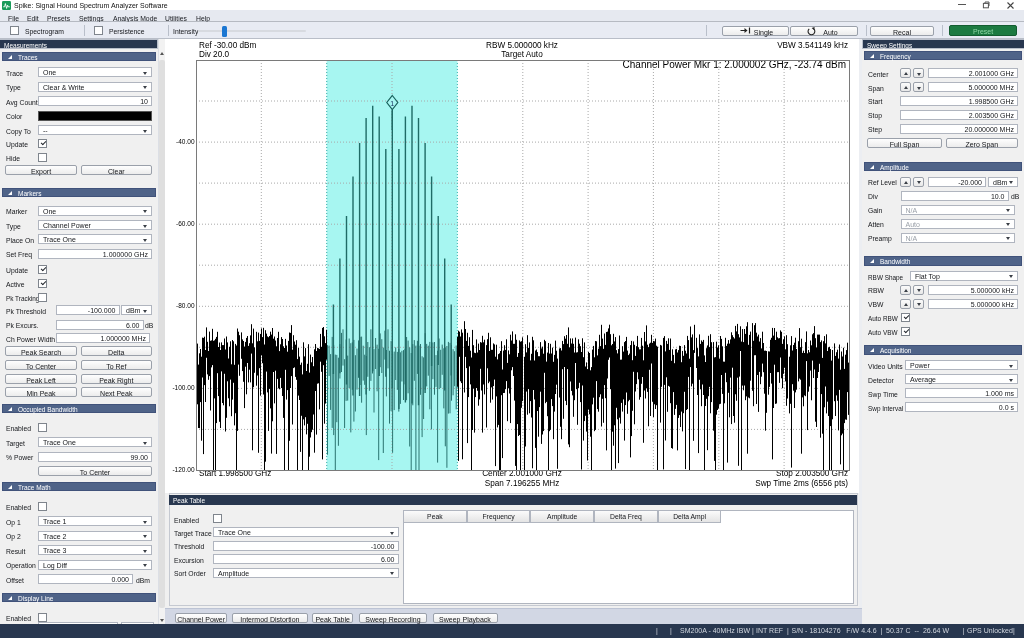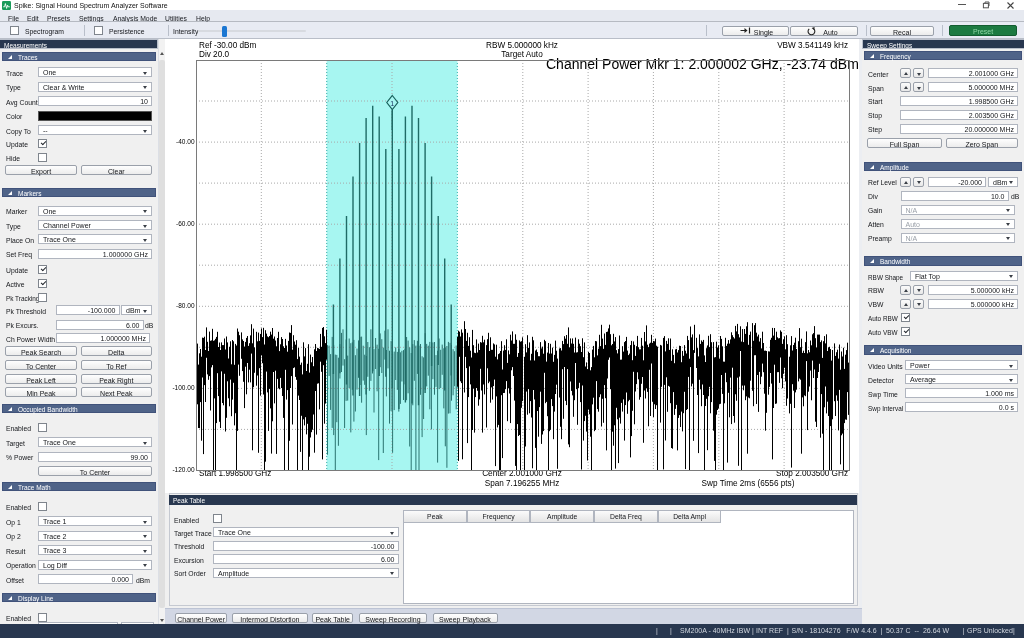--- a/index.html
+++ b/index.html
@@ -240,31 +240,31 @@
 <div class="a inp" style="left:905px;top:388px;width:113px;height:10px">1.000 ms</div>
 <div class="a lbl sm" style="left:868px;top:404px">Swp Interval</div>
 <div class="a inp" style="left:905px;top:402px;width:113px;height:10px">0.0 s</div>
 <div class="a" style="left:165px;top:38.5px;width:694px;height:454.5px;background:#fff"></div>
 <div class="a" style="left:859px;top:38.5px;width:3px;height:585.5px;background:#eceef2"></div>
 <div class="a ct" style="left:199px;top:41px">Ref -30.00 dBm</div>
 <div class="a ct" style="left:199px;top:50.1px">Div 20.0</div>
 <div class="a ct" style="left:422px;top:41px;width:200px;text-align:center">RBW 5.000000 kHz</div>
 <div class="a ct" style="left:422px;top:50.1px;width:200px;text-align:center">Target Auto</div>
 <div class="a ct" style="left:648px;top:41px;width:200px;text-align:right">VBW 3.541149 kHz</div>
-<div class="a" style="left:546px;top:60.3px;width:300px;text-align:right;font-size:14px;color:#000;line-height:9.5px;white-space:nowrap">Channel Power Mkr 1: 2.000002 GHz, -23.74 dBm</div>
+<div class="a" style="left:546px;top:60.3px;width:300px;text-align:right;font-size:10px;color:#000;line-height:9.5px;white-space:nowrap">Channel Power Mkr 1: 2.000002 GHz, -23.74 dBm</div>
 <div class="a" style="left:154px;top:137.6px;width:40.5px;text-align:right;font-size:6.5px;color:#000;line-height:8px">-40.00</div>
 <div class="a" style="left:154px;top:219.7px;width:40.5px;text-align:right;font-size:6.5px;color:#000;line-height:8px">-60.00</div>
 <div class="a" style="left:154px;top:301.8px;width:40.5px;text-align:right;font-size:6.5px;color:#000;line-height:8px">-80.00</div>
 <div class="a" style="left:154px;top:383.9px;width:40.5px;text-align:right;font-size:6.5px;color:#000;line-height:8px">-100.00</div>
 <div class="a" style="left:154px;top:466.0px;width:40.5px;text-align:right;font-size:6.5px;color:#000;line-height:8px">-120.00</div>
 <div class="a ct" style="left:199px;top:469.4px">Start 1.998500 GHz</div>
 <div class="a ct" style="left:422px;top:469.4px;width:200px;text-align:center">Center 2.001000 GHz</div>
 <div class="a ct" style="left:422px;top:478.6px;width:200px;text-align:center">Span 7.196255 MHz</div>
 <div class="a ct" style="left:648px;top:469.4px;width:200px;text-align:right">Stop 2.003500 GHz</div>
-<div class="a ct" style="left:648px;top:478.6px;width:200px;text-align:center">Swp Time 2ms (6556 pts)</div>
+<div class="a ct" style="left:648px;top:478.6px;width:200px;text-align:right">Swp Time 2ms (6556 pts)</div>
 <svg class="a" style="left:196px;top:59.5px" width="654" height="411" viewBox="0 0 654 411">
     <rect x="130.7" y="0.5" width="130.7" height="410" fill="#a7f6f1"></rect>
     <path d="M65.3 0V411M130.7 0V411M196.0 0V411M261.4 0V411M326.8 0V411M392.1 0V411M457.4 0V411M522.8 0V411M588.1 0V411M0 41.0H654M0 82.1H654M0 123.1H654M0 164.2H654M0 205.2H654M0 246.3H654M0 287.3H654M0 328.4H654M0 369.4H654" stroke="#a8a8a8" stroke-width="1" stroke-dasharray="1 2" fill="none"></path>
     <path d="M130.7 0V411M261.4 0V411" stroke="#3fc3bc" stroke-width="1" stroke-dasharray="1 2" fill="none"></path>
     <path d="M0.5 285.8V333.7M1.5 283.6V344.3M2.5 304.6V368.0M3.5 293.3V368.2M4.5 289.0V342.1M5.5 296.7V380.7M6.5 277.6V317.5M7.5 277.9V394.1M8.5 276.7V325.1M9.5 290.0V342.0M10.5 267.4V297.8M11.5 281.8V314.4M12.5 291.0V319.8M13.5 271.6V316.1M14.5 280.8V350.5M15.5 280.4V307.4M16.5 268.8V305.1M17.5 280.8V410.5M18.5 280.3V338.4M19.5 278.8V410.3M20.5 276.9V363.1M21.5 271.8V313.2M22.5 287.0V336.1M23.5 282.5V361.8M24.5 290.0V368.0M25.5 282.4V311.4M26.5 285.1V343.0M27.5 285.1V345.3M28.5 278.5V313.8M29.5 289.5V371.5M30.5 276.5V357.8M31.5 282.4V321.3M32.5 298.5V338.3M33.5 286.8V346.3M34.5 281.3V319.6M35.5 304.3V356.2M36.5 280.0V339.6M37.5 281.3V322.8M38.5 304.8V365.4M39.5 283.9V353.2M40.5 285.5V410.5M41.5 268.5V370.9M42.5 271.7V304.6M43.5 275.2V315.8M45.5 272.4V298.8M46.5 279.4V311.1M47.5 281.0V321.8M48.5 286.6V348.1M49.5 281.9V306.7M50.5 277.9V334.3M51.5 276.0V303.0M52.5 285.9V322.4M53.5 283.2V309.7M54.5 275.4V322.4M55.5 264.2V293.6M56.5 283.3V390.3M57.5 268.6V327.2M58.5 287.3V312.8M60.5 271.8V325.7M61.5 281.3V315.5M62.5 272.6V392.8M63.5 280.9V308.2M64.5 274.0V335.7M65.5 268.4V295.4M66.5 277.1V303.2M67.5 267.8V334.5M68.5 284.5V410.5M69.5 270.2V401.7M70.5 273.6V311.6M71.5 276.4V332.4M72.5 277.2V370.9M73.5 276.0V328.9M74.5 271.7V348.4M75.5 274.6V393.6M76.5 268.0V361.3M77.5 278.7V312.0M78.5 276.5V343.4M79.5 280.5V310.7M80.5 286.3V393.9M81.5 278.0V318.9M82.5 271.8V328.3M83.5 291.1V329.3M84.5 284.3V317.9M85.5 277.1V328.0M86.5 279.0V336.0M87.5 286.3V357.9M88.5 288.0V410.5M89.5 278.9V309.8M90.5 285.5V339.6M91.5 291.7V330.1M92.5 280.9V410.5M93.5 272.5V380.8M94.5 272.9V328.0M95.5 265.1V316.1M96.5 289.7V364.5M97.5 275.2V308.1M98.5 281.5V307.4M99.5 284.7V316.9M100.5 280.2V319.8M101.5 299.1V410.5M102.5 287.9V335.6M103.5 296.6V340.0M104.5 304.8V391.9M105.5 302.6V355.8M106.5 314.4V410.5M107.5 282.3V359.4M108.5 296.4V365.4M109.5 288.1V357.2M110.5 311.0V374.4M111.5 303.8V363.8M112.5 284.2V410.5M113.5 312.6V396.7M114.5 294.6V377.5M115.5 302.3V372.2M116.5 297.0V369.7M117.5 306.2V354.5M118.5 289.3V392.7M119.5 284.0V331.0M120.5 291.0V374.6M121.5 287.9V323.7M122.5 288.3V323.3M123.5 288.9V349.4M124.5 273.9V301.7M125.5 286.8V311.8M126.5 267.9V399.4M127.5 267.0V305.2M128.5 276.3V363.7M129.5 283.1V343.6M130.5 269.8V299.7M261.5 276.9V326.8M262.5 270.7V400.9M263.5 271.7V296.8M264.5 276.5V321.3M265.5 269.4V323.1M266.5 272.7V399.3M268.5 261.2V332.5M269.5 269.0V296.9M270.5 280.9V308.1M271.5 272.8V383.1M272.5 285.9V337.1M273.5 277.2V306.4M274.5 290.7V324.4M275.5 297.5V410.5M276.5 269.9V370.0M277.5 285.2V328.7M278.5 292.7V372.6M279.5 293.1V337.1M280.5 279.4V328.0M281.5 292.5V330.8M282.5 283.6V345.7M283.5 290.0V339.4M284.5 282.1V308.8M285.5 282.6V330.5M286.5 275.8V372.6M287.5 282.3V324.5M288.5 279.7V334.4M290.5 285.1V367.5M291.5 279.2V308.3M292.5 272.8V323.2M293.5 291.0V321.6M294.5 277.3V342.7M295.5 289.8V327.4M296.5 289.8V339.6M297.5 283.4V326.1M298.5 284.4V319.6M299.5 296.7V406.1M300.5 284.7V336.4M301.5 299.4V367.4M302.5 294.1V364.9M303.5 293.3V410.5M304.5 291.0V410.5M305.5 281.2V335.2M306.5 309.5V398.1M307.5 290.6V333.0M308.5 285.2V332.9M309.5 289.9V329.2M310.5 279.3V321.1M311.5 302.9V361.2M312.5 290.4V328.0M313.5 294.3V333.5M314.5 274.7V363.1M315.5 280.5V310.3M316.5 271.4V307.1M317.5 283.8V316.0M318.5 283.8V340.6M319.5 274.3V405.9M320.5 279.8V410.5M321.5 296.9V364.1M322.5 293.0V376.0M323.5 280.4V375.0M324.5 281.7V410.5M325.5 281.2V347.8M326.5 277.3V341.1M328.5 296.8V410.5M329.5 284.2V386.5M330.5 292.4V331.6M331.5 275.2V354.7M332.5 287.9V329.1M333.5 282.4V353.3M334.5 300.4V341.1M335.5 293.8V357.5M336.5 276.8V408.3M337.5 280.3V330.0M338.5 300.5V339.5M339.5 290.5V387.9M340.5 289.5V410.5M341.5 292.1V351.0M342.5 296.2V376.7M343.5 296.2V347.1M344.5 282.1V331.7M345.5 288.4V383.9M346.5 286.6V374.5M347.5 293.7V371.1M348.5 279.8V312.8M349.5 281.2V343.2M350.5 301.6V341.9M351.5 292.6V356.2M352.5 283.0V410.5M353.5 293.6V371.2M354.5 283.8V369.8M355.5 293.5V339.1M356.5 287.6V346.1M357.5 301.8V379.2M358.5 294.9V351.6M359.5 280.6V334.0M360.5 290.7V324.7M361.5 298.6V408.8M363.5 288.4V337.5M364.5 288.1V366.8M365.5 290.5V379.2M366.5 280.9V309.2M367.5 284.1V358.8M368.5 276.2V307.0M369.5 278.7V340.9M370.5 275.0V345.1M371.5 283.8V309.1M372.5 267.4V384.4M373.5 287.3V387.2M374.5 278.4V321.5M375.5 283.5V330.9M376.5 278.4V335.4M377.5 283.8V356.8M378.5 292.5V340.2M379.5 277.6V303.0M380.5 292.5V329.2M381.5 292.2V364.8M382.5 279.3V328.2M383.5 283.7V322.8M384.5 286.2V342.1M385.5 292.0V409.5M386.5 278.3V325.5M387.5 297.2V380.6M388.5 282.4V361.1M389.5 306.5V355.8M390.5 302.4V371.6M391.5 309.1V400.5M392.5 291.9V349.6M393.5 293.0V354.3M394.5 310.3V376.7M395.5 307.1V410.5M396.5 289.6V344.4M397.5 285.9V337.7M398.5 297.3V371.2M399.5 281.0V369.9M400.5 281.3V321.1M401.5 295.4V349.1M402.5 288.7V351.7M403.5 274.8V337.2M404.5 286.1V334.3M405.5 264.8V366.5M406.5 278.6V338.8M407.5 288.8V362.8M408.5 273.5V325.1M409.5 284.9V338.2M410.5 272.0V390.4M411.5 271.6V318.5M412.5 268.4V299.8M413.5 264.7V297.5M414.5 274.2V329.2M415.5 285.3V410.5M416.5 284.0V371.7M417.5 273.8V385.7M418.5 281.4V365.3M419.5 277.1V408.6M420.5 290.1V347.8M421.5 293.4V359.3M422.5 289.1V403.1M423.5 275.5V357.7M424.5 299.7V363.6M425.5 299.6V342.9M426.5 286.2V351.6M427.5 291.6V339.4M428.5 282.1V380.6M429.5 281.0V345.1M430.5 276.9V332.5M431.5 290.6V353.8M432.5 295.1V341.3M433.5 293.6V339.9M434.5 285.1V397.4M435.5 280.9V376.1M436.5 300.2V350.8M437.5 281.4V311.8M438.5 284.8V364.3M439.5 295.9V331.5M440.5 286.2V324.1M441.5 275.9V312.3M442.5 287.2V319.3M443.5 289.4V339.7M444.5 289.3V337.1M445.5 277.9V323.8M446.5 285.7V317.0M447.5 300.3V382.8M448.5 272.0V330.5M449.5 281.4V338.5M450.5 265.4V328.1M451.5 284.7V331.9M452.5 287.1V366.3M453.5 283.6V309.8M454.5 282.7V356.0M455.5 274.8V303.5M456.5 282.9V341.8M457.5 280.9V357.0M458.5 281.3V344.3M459.5 278.6V349.0M460.5 285.7V345.2M461.5 286.7V410.5M464.5 284.9V362.6M465.5 285.5V326.8M467.5 277.9V409.4M468.5 276.1V324.9M469.5 291.4V380.5M470.5 280.9V317.3M471.5 283.9V351.8M472.5 278.3V325.9M473.5 289.9V326.7M474.5 278.5V343.2M475.5 300.8V388.0M476.5 289.3V388.7M477.5 294.9V332.1M478.5 303.2V354.9M479.5 289.4V348.9M480.5 288.9V344.9M481.5 292.5V390.4M482.5 290.1V357.9M483.5 285.7V355.1M484.5 286.0V367.0M485.5 302.2V351.6M486.5 290.9V371.4M487.5 295.8V353.2M488.5 285.1V331.8M489.5 290.7V409.1M490.5 293.5V350.0M491.5 275.9V349.1M492.5 280.1V316.9M493.5 298.7V410.5M494.5 266.5V307.1M495.5 277.4V326.4M496.5 274.4V323.7M497.5 290.1V380.8M498.5 264.8V292.9M500.5 277.8V308.0M501.5 288.1V335.0M502.5 296.4V393.1M503.5 274.4V319.8M504.5 283.9V329.3M505.5 280.4V346.2M506.5 281.8V324.5M507.5 279.9V335.0M508.5 295.4V410.5M509.5 302.0V346.0M510.5 288.2V338.8M511.5 285.4V390.2M512.5 275.8V336.2M513.5 287.1V326.9M514.5 274.2V353.3M515.5 282.2V342.1M517.5 282.1V370.7M518.5 297.4V400.9M519.5 297.1V410.5M520.5 281.7V354.7M521.5 287.5V350.0M522.5 285.3V348.5M523.5 298.6V344.3M524.5 276.0V343.8M525.5 278.9V315.0M526.5 286.3V333.9M527.5 301.6V410.5M528.5 301.7V343.3M529.5 277.8V312.8M530.5 285.9V322.2M531.5 283.7V402.6M532.5 280.1V332.8M533.5 283.6V357.3M534.5 279.4V317.6M535.5 272.3V364.1M536.5 275.2V307.7M537.5 277.2V356.0M538.5 278.5V362.7M539.5 265.9V334.3M540.5 271.4V340.8M541.5 263.9V317.7M542.5 274.2V405.8M543.5 277.4V316.6M544.5 266.3V291.0M545.5 281.6V410.5M546.5 269.1V325.6M547.5 282.1V330.3M548.5 269.0V325.5M549.5 273.9V340.2M550.5 266.3V336.4M551.5 262.2V393.7M552.5 284.8V337.5M553.5 274.9V338.3M554.5 271.6V320.7M556.5 263.1V330.8M557.5 280.8V346.2M558.5 265.2V295.3M559.5 263.1V295.2M560.5 272.7V344.0M561.5 276.5V315.0M562.5 274.6V351.9M563.5 281.5V311.9M564.5 278.1V324.2M565.5 288.4V316.7M566.5 271.7V303.6M567.5 283.0V312.2M568.5 290.7V333.7M569.5 290.6V370.7M570.5 291.0V352.8M572.5 291.3V334.7M573.5 291.5V326.9M574.5 279.8V313.0M575.5 277.8V323.6M576.5 267.9V399.4M577.5 275.6V348.0M578.5 268.0V304.7M579.5 280.0V343.9M580.5 271.7V343.5M581.5 277.3V312.2M582.5 278.4V312.1M583.5 278.1V322.9M584.5 270.4V297.5M585.5 271.8V318.3M586.5 283.9V328.2M587.5 279.3V313.8M588.5 276.4V307.8M589.5 289.3V321.4M590.5 275.2V345.8M591.5 284.2V338.5M593.5 296.7V353.4M594.5 285.3V343.8M595.5 276.1V407.6M596.5 290.5V324.2M597.5 285.0V330.7M598.5 282.7V348.0M599.5 277.7V332.4M600.5 289.0V329.7M602.5 281.2V321.4M603.5 268.1V318.6M604.5 287.2V319.7M605.5 278.7V393.7M606.5 292.9V337.4M607.5 290.7V346.3M608.5 293.0V335.4M609.5 282.1V336.2M610.5 271.4V301.1M611.5 293.3V370.1M612.5 290.0V331.7M613.5 292.3V326.5M614.5 280.5V310.6M615.5 285.3V340.3M616.5 274.3V300.6M617.5 273.1V318.0M618.5 266.1V309.5M619.5 278.2V361.7M620.5 287.4V367.0M621.5 274.6V318.0M622.5 274.6V312.0M623.5 274.6V303.8M624.5 282.1V377.7M625.5 280.4V334.1M626.5 297.9V373.7M627.5 281.2V410.5M628.5 276.1V347.3M629.5 283.4V326.5M630.5 274.3V353.4M631.5 291.0V341.7M632.5 287.3V356.0M633.5 286.8V410.5M634.5 289.1V366.1M635.5 300.6V410.5M636.5 290.0V359.3M638.5 283.4V341.2M639.5 295.9V356.0M640.5 292.2V335.4M641.5 289.7V340.8M642.5 298.6V370.4M643.5 284.5V329.9M644.5 309.7V404.4M645.5 291.5V375.3M646.5 296.5V373.6M647.5 287.8V410.5M648.5 308.9V363.1M649.5 294.7V359.5M650.5 290.1V359.8M651.5 282.7V332.1M652.5 302.6V354.9M653.5 293.2V333.4" stroke="#000" stroke-width="1" fill="none"></path>
     <path d="M131.5 285.2V394.7M133.1 285.6V316.0M134.6 294.1V349.9M136.2 276.9V367.9M137.7 284.9V375.1M139.3 294.6V410.5M140.8 294.9V362.2M142.4 297.7V385.8M143.9 284.1V318.5M145.5 272.9V312.0M147.0 269.3V305.6M148.6 299.2V368.0M150.1 279.5V340.9M151.7 295.6V340.6M153.2 278.5V328.0M154.8 283.2V372.4M156.3 282.3V329.8M157.9 279.9V361.6M159.4 295.2V351.5M161.0 288.6V329.6M162.5 280.4V317.8M164.1 276.8V325.0M165.6 276.6V342.7M167.2 285.7V320.6M168.7 294.7V324.8M170.3 296.0V375.1M171.8 282.0V316.8M173.4 287.2V330.8M174.9 269.3V320.9M176.5 276.0V313.5M178.0 289.1V352.5M179.6 278.0V309.0M181.1 284.7V331.3M182.7 288.8V400.1M184.2 273.4V307.2M185.8 279.2V313.0M187.3 287.6V393.0M188.9 270.7V299.6M190.4 290.0V336.4M192.0 269.3V308.4M193.5 290.7V363.6M195.1 281.1V351.2M196.6 293.8V392.8M198.2 291.6V350.1M199.7 287.4V320.0M201.3 291.9V329.9M202.8 289.0V351.6M204.4 292.3V343.9M205.9 290.8V321.5M207.5 290.1V340.0M209.0 288.9V324.4M210.6 277.0V340.2M212.1 280.6V333.3M213.7 287.4V386.5M215.2 293.0V410.5M216.8 284.1V345.3M218.3 280.1V320.8M219.9 285.6V410.5M221.4 280.8V313.9M223.0 285.7V410.5M224.5 284.0V334.8M226.1 296.3V377.1M227.6 297.4V359.0M229.2 273.2V329.8M230.7 283.9V326.4M232.3 285.7V315.7M233.8 281.9V349.3M235.4 290.1V369.4M236.9 282.4V319.2M238.5 282.0V334.7M240.0 295.1V326.9M241.6 290.7V402.6M243.1 278.5V329.1M244.7 289.8V328.0M246.2 284.6V314.8M247.8 288.3V348.4M249.3 287.6V386.3M250.9 286.0V407.8M252.4 281.9V353.6M254.0 282.9V353.3M255.5 285.0V340.7M257.1 289.2V335.3M258.6 291.2V326.2M260.2 285.6V349.3" stroke="#2a7470" stroke-width="1" fill="none"></path>
     <path d="M137.4 244.5V313.9M143.9 198.5V313.3M150.5 156.0V324.5M157.0 116.5V335.6M163.6 83.0V336.1M170.1 58.1V334.5M176.7 45.7V311.3M183.2 56.5V316.0M189.8 88.9V316.8M196.3 50.5V328.2M202.9 88.9V349.0M209.4 56.5V342.4M216.0 45.7V343.6M222.5 58.1V345.3M229.1 83.0V333.0M235.6 116.5V305.9M242.2 156.0V305.1M248.7 198.5V330.6M255.2 244.5V315.4" stroke="#1f6b66" stroke-width="1.4" fill="none"></path>
     <path d="M196.3 49.5V70" stroke="#1f6b66" stroke-width="1.4" fill="none"></path>
     <path d="M196.3 35.5 L201.8 42.5 L196.3 49.5 L190.8 42.5 Z" fill="#a7f6f1" stroke="#17605b" stroke-width="1.2"></path>
     <text x="196.3" y="45.5" font-size="7" fill="#16305e" text-anchor="middle" font-family="Liberation Sans">1</text>

